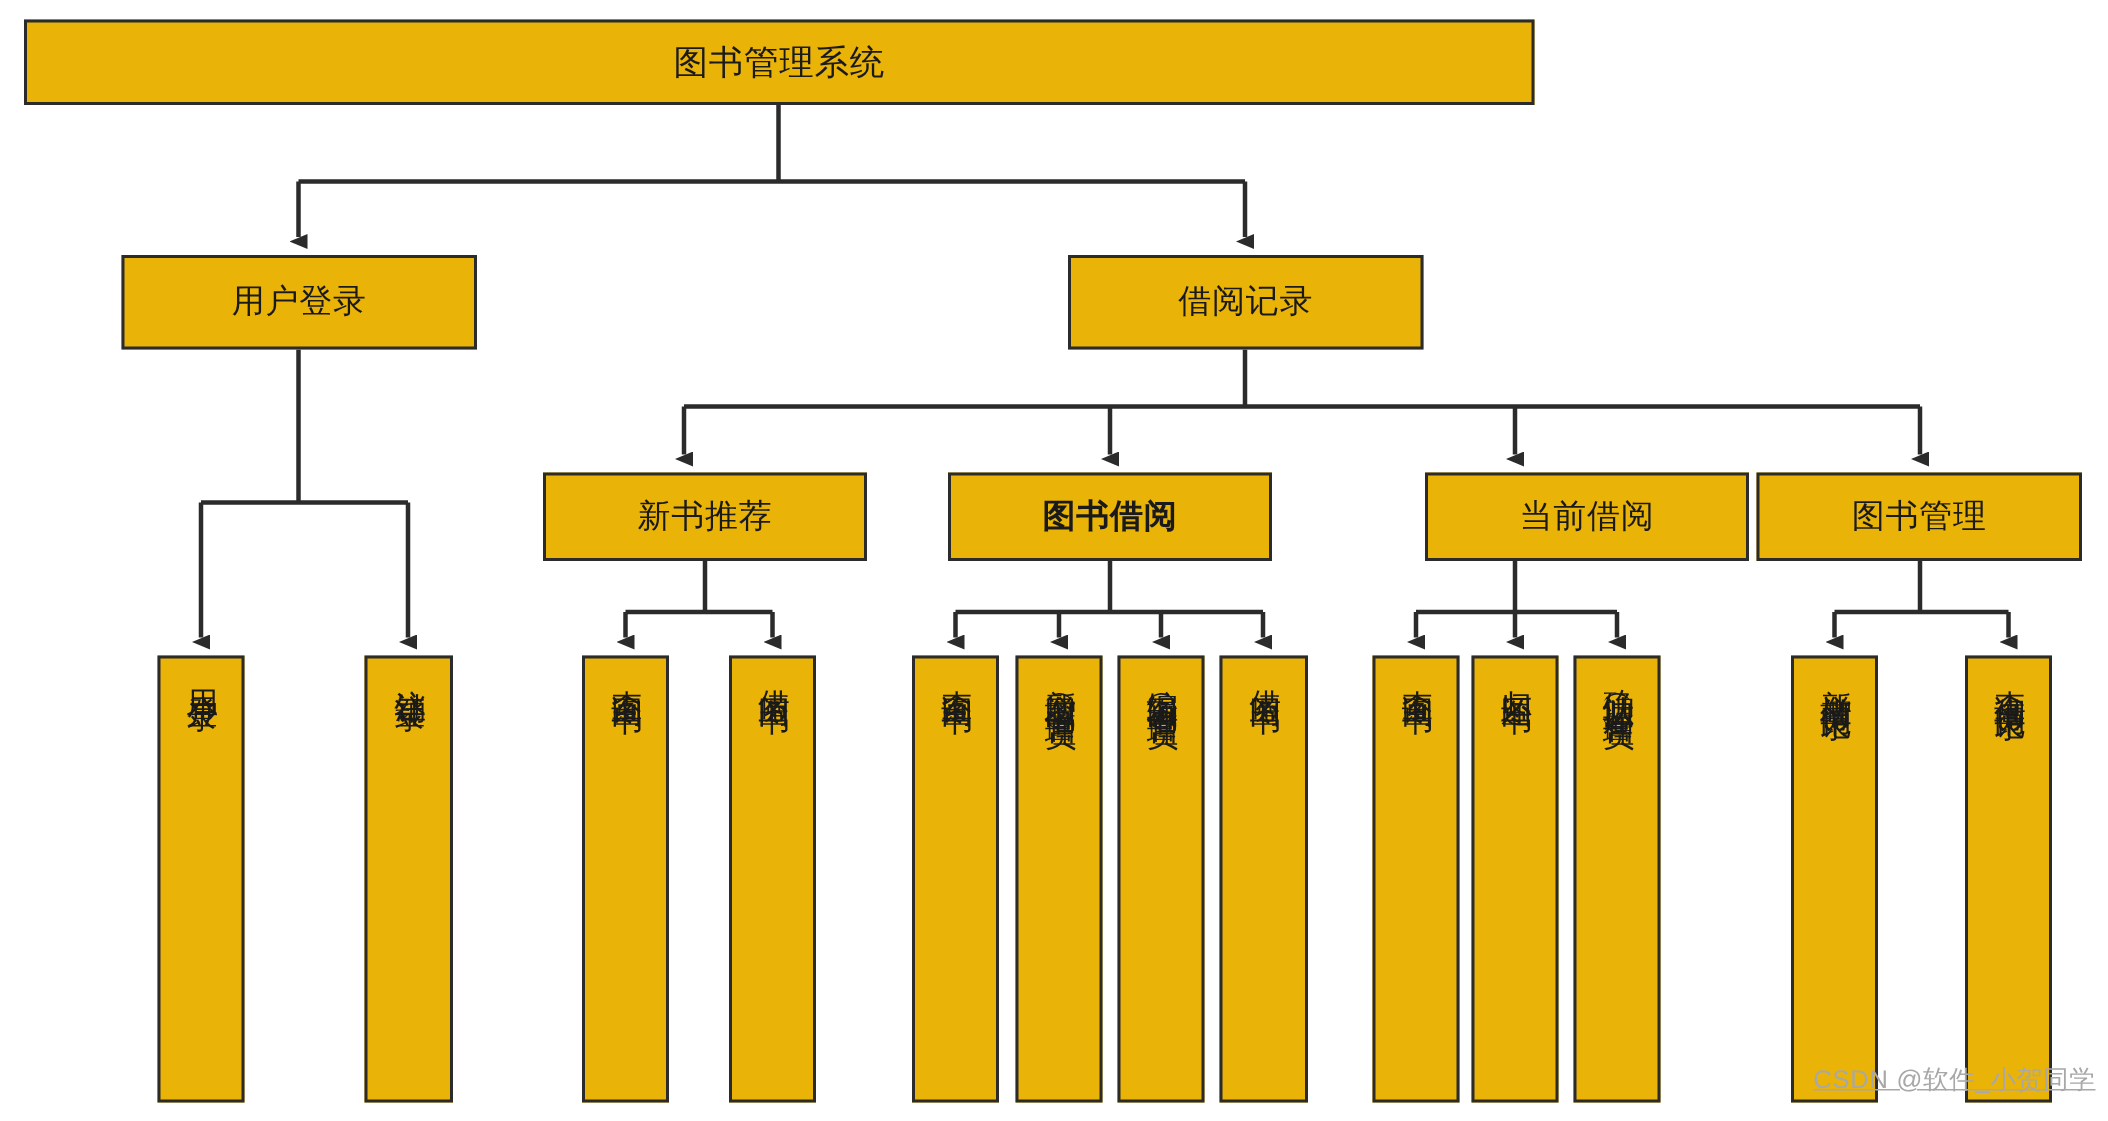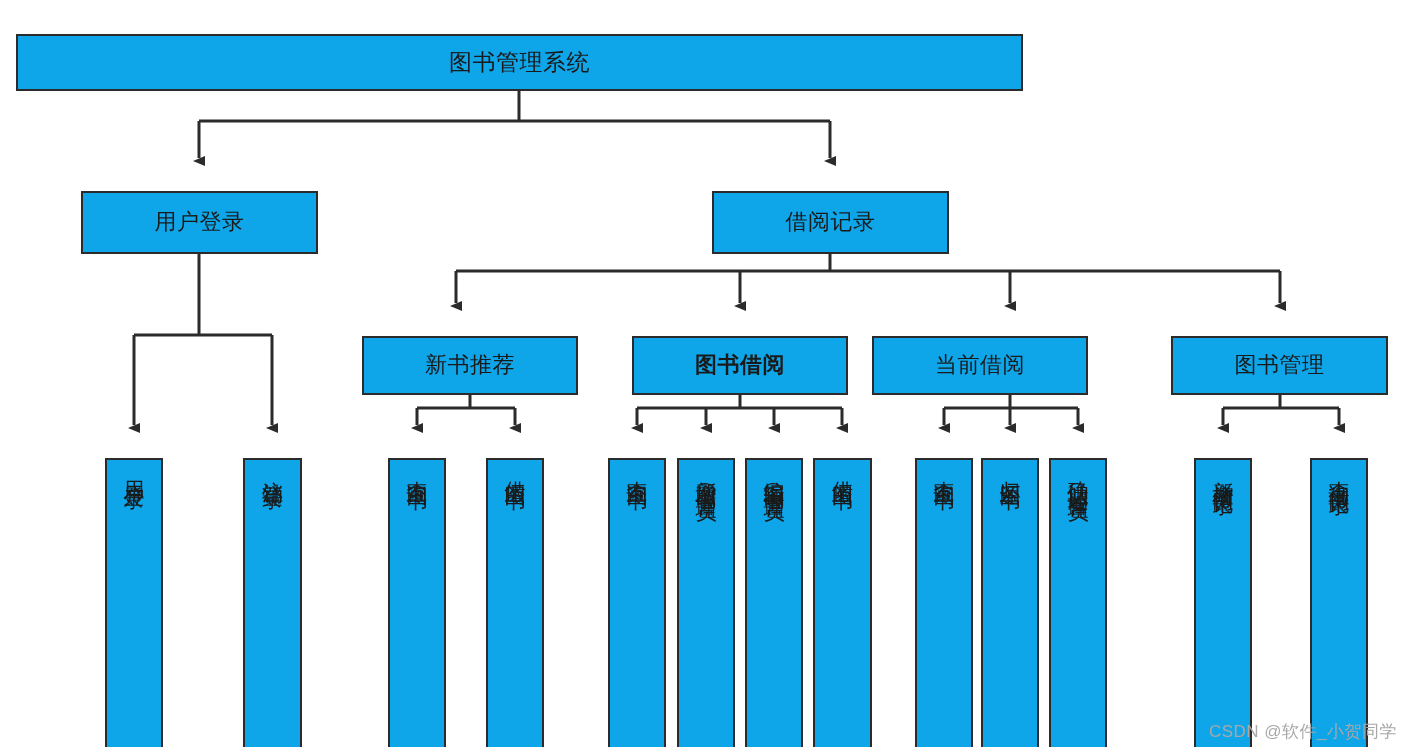--- a/index.html
+++ b/index.html
@@ -23,26 +23,25 @@
     left: 0;
     top: 0;
     width: 1405px;
     height: 747px;
   }
   
   .node {
     position: absolute;
     box-sizing: border-box;
     border: 2px solid #2b2b2b;
-    background: #0ea5e9;
+    background: #eab308;
     display: flex;
     align-items: center;
     justify-content: center;
     color: #1a1a1a;
-    margin-top: 21px;
   }
   .node-label {
     display: block;
     text-align: center;
     line-height: 1.28;
     color: #1a1a1a;
   }
   
   .node.horiz .node-label {
     font-size: 22px;
@@ -66,25 +65,26 @@
     letter-spacing: 3px;
     max-height: 286px;
   }
   .node.vert.tall .node-label {
     max-height: 286px;
   }
   
   .watermark {
     position: absolute;
     right: 8px;
-    bottom: 4px;
+    bottom: 16px;
     font-size: 17px;
     color: #a8a8a8;
     white-space: nowrap;
     letter-spacing: 0.5px;
+    text-decoration: underline;
   }
 </style>
 </head>
 <body>
 
 <div id="canvas">
 
   <svg class="diagram-svg" viewBox="0 0 1405 747" xmlns="http://www.w3.org/2000/svg">
     <defs>
       <marker id="arrow" markerWidth="10" markerHeight="12" refX="2" refY="6" orient="auto" markerUnits="userSpaceOnUse">
@@ -145,21 +145,21 @@
   <div class="node horiz" style="left:712px; top:170px; width:237px; height:63px;">
     <span class="node-label">借阅记录</span>
   </div>
 
   <div class="node horiz" style="left:362px; top:315px; width:216px; height:59px;">
     <span class="node-label">新书推荐</span>
   </div>
   <div class="node horiz" style="left:632px; top:315px; width:216px; height:59px;font-weight:bold;">
     <span class="node-label">图书借阅</span>
   </div>
-  <div class="node horiz" style="left:872px; top:315px; width:216px; height:59px;">
+  <div class="node horiz" style="left:950px; top:315px; width:216px; height:59px;">
     <span class="node-label">当前借阅</span>
   </div>
   <div class="node horiz" style="left:1171px; top:315px; width:217px; height:59px;">
     <span class="node-label">图书管理</span>
   </div>
 
   <div class="node vert" style="left:105px; top:437px; width:58px; height:298px;">
     <span class="node-label">用户登录</span>
   </div>
   <div class="node vert" style="left:243px; top:437px; width:59px; height:298px;">

